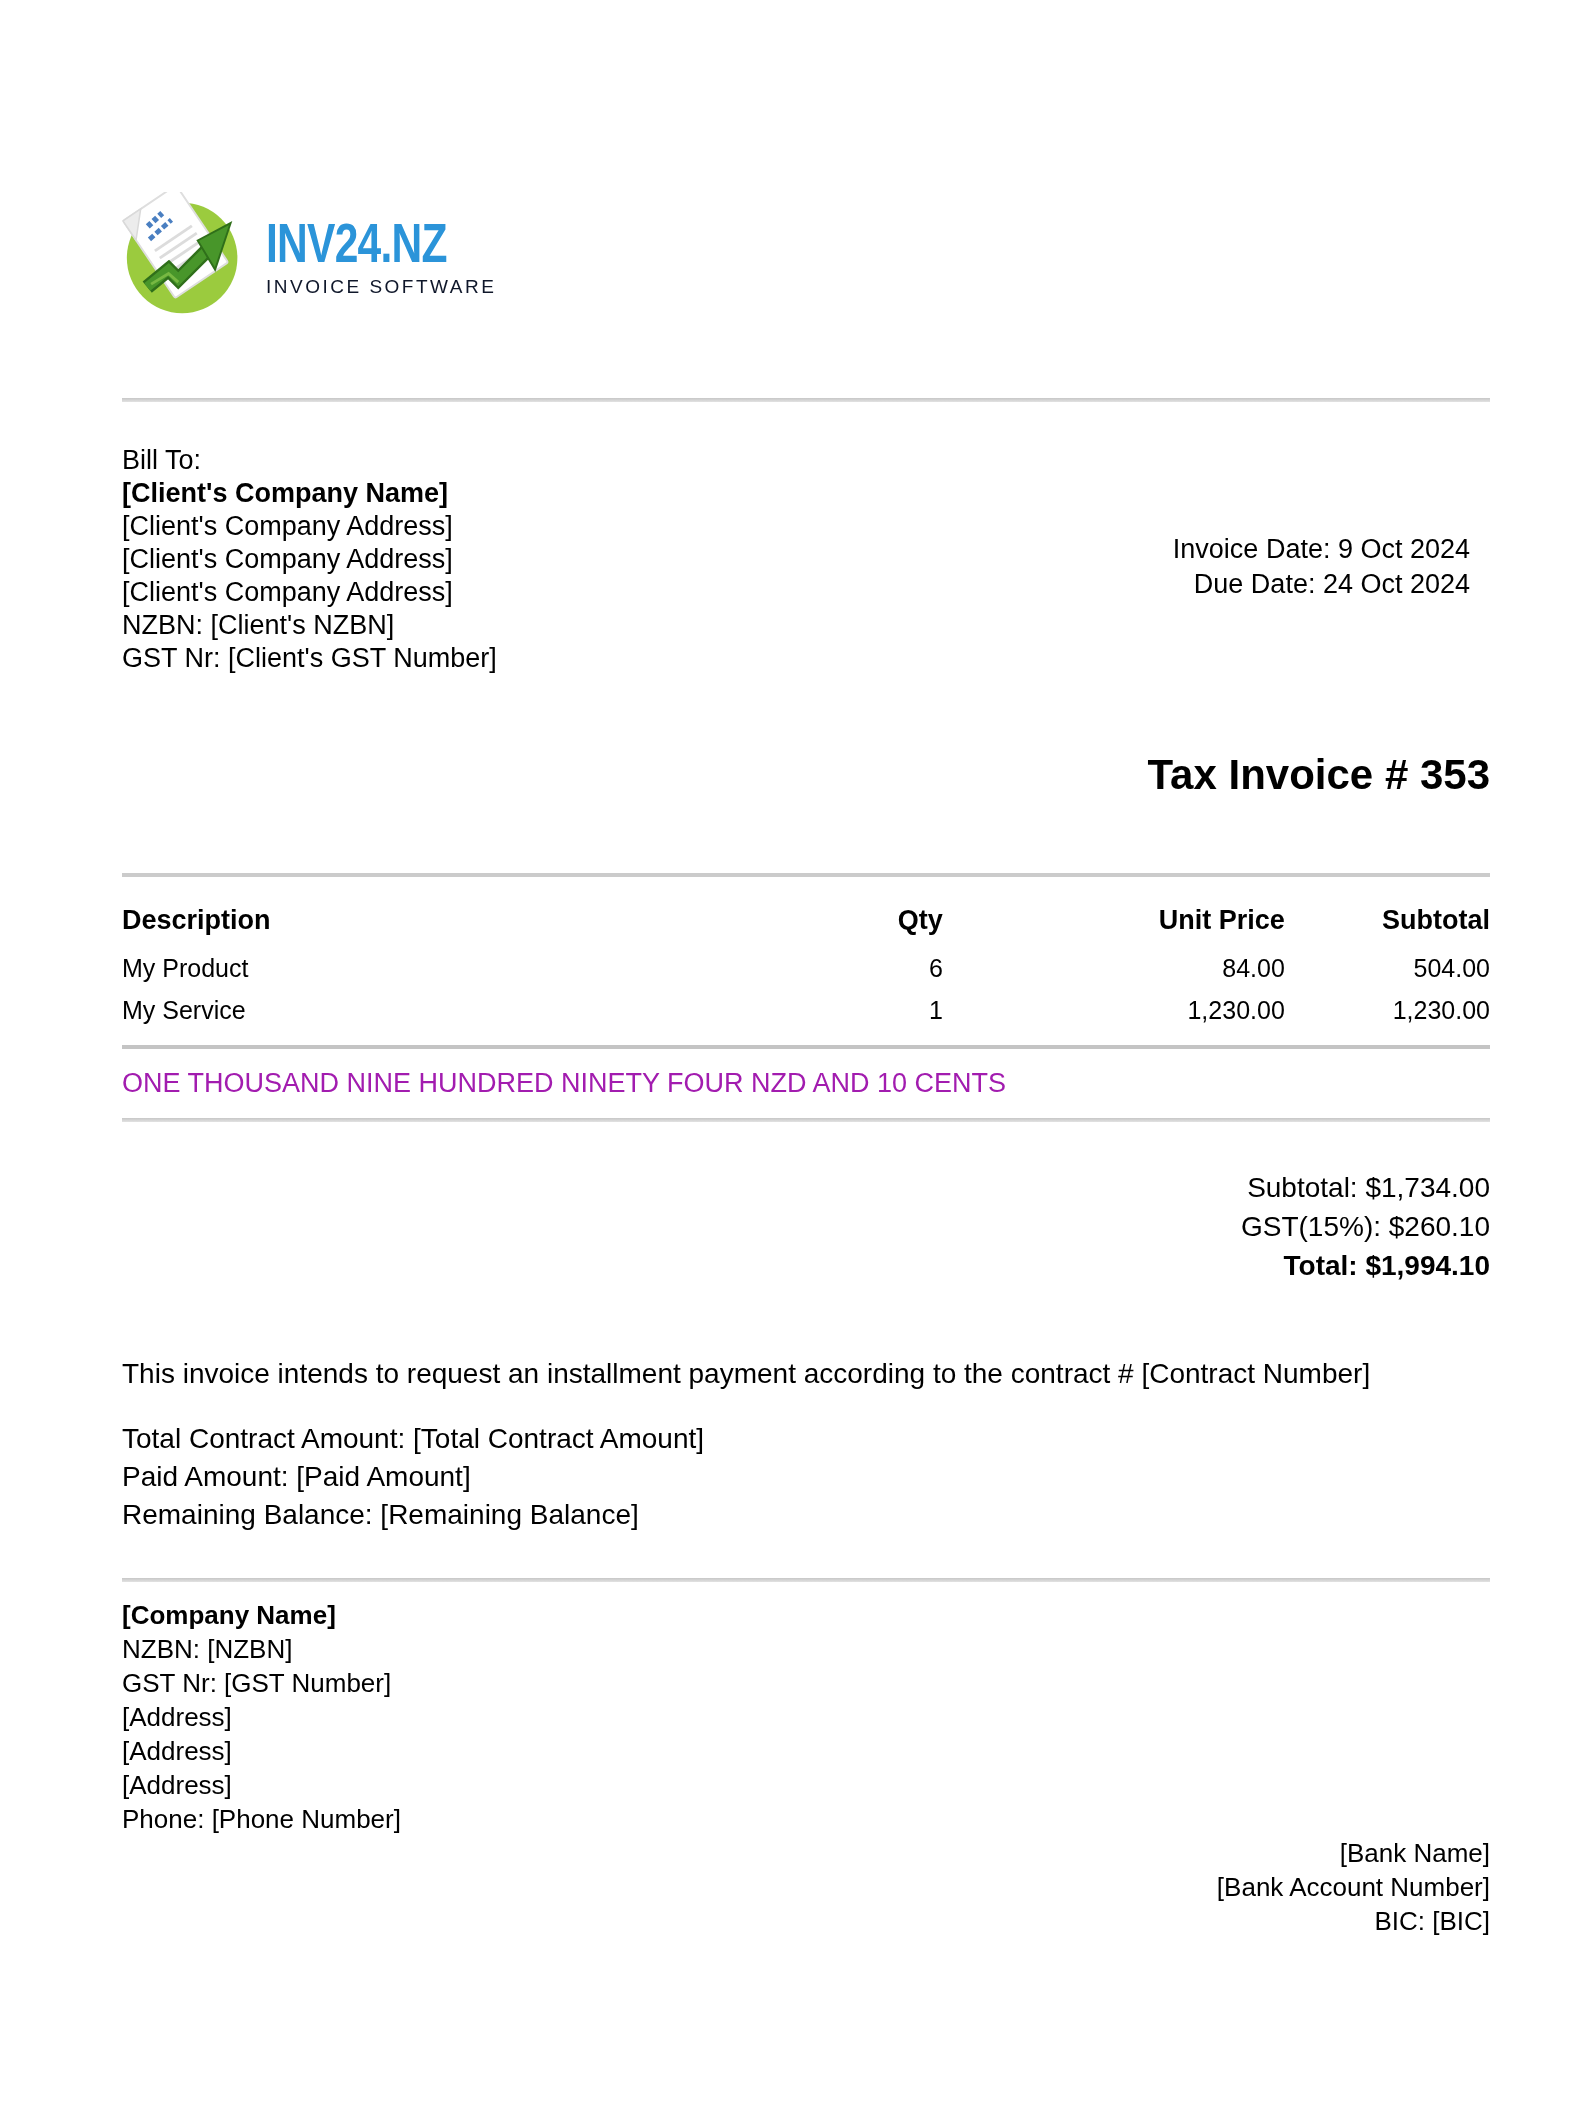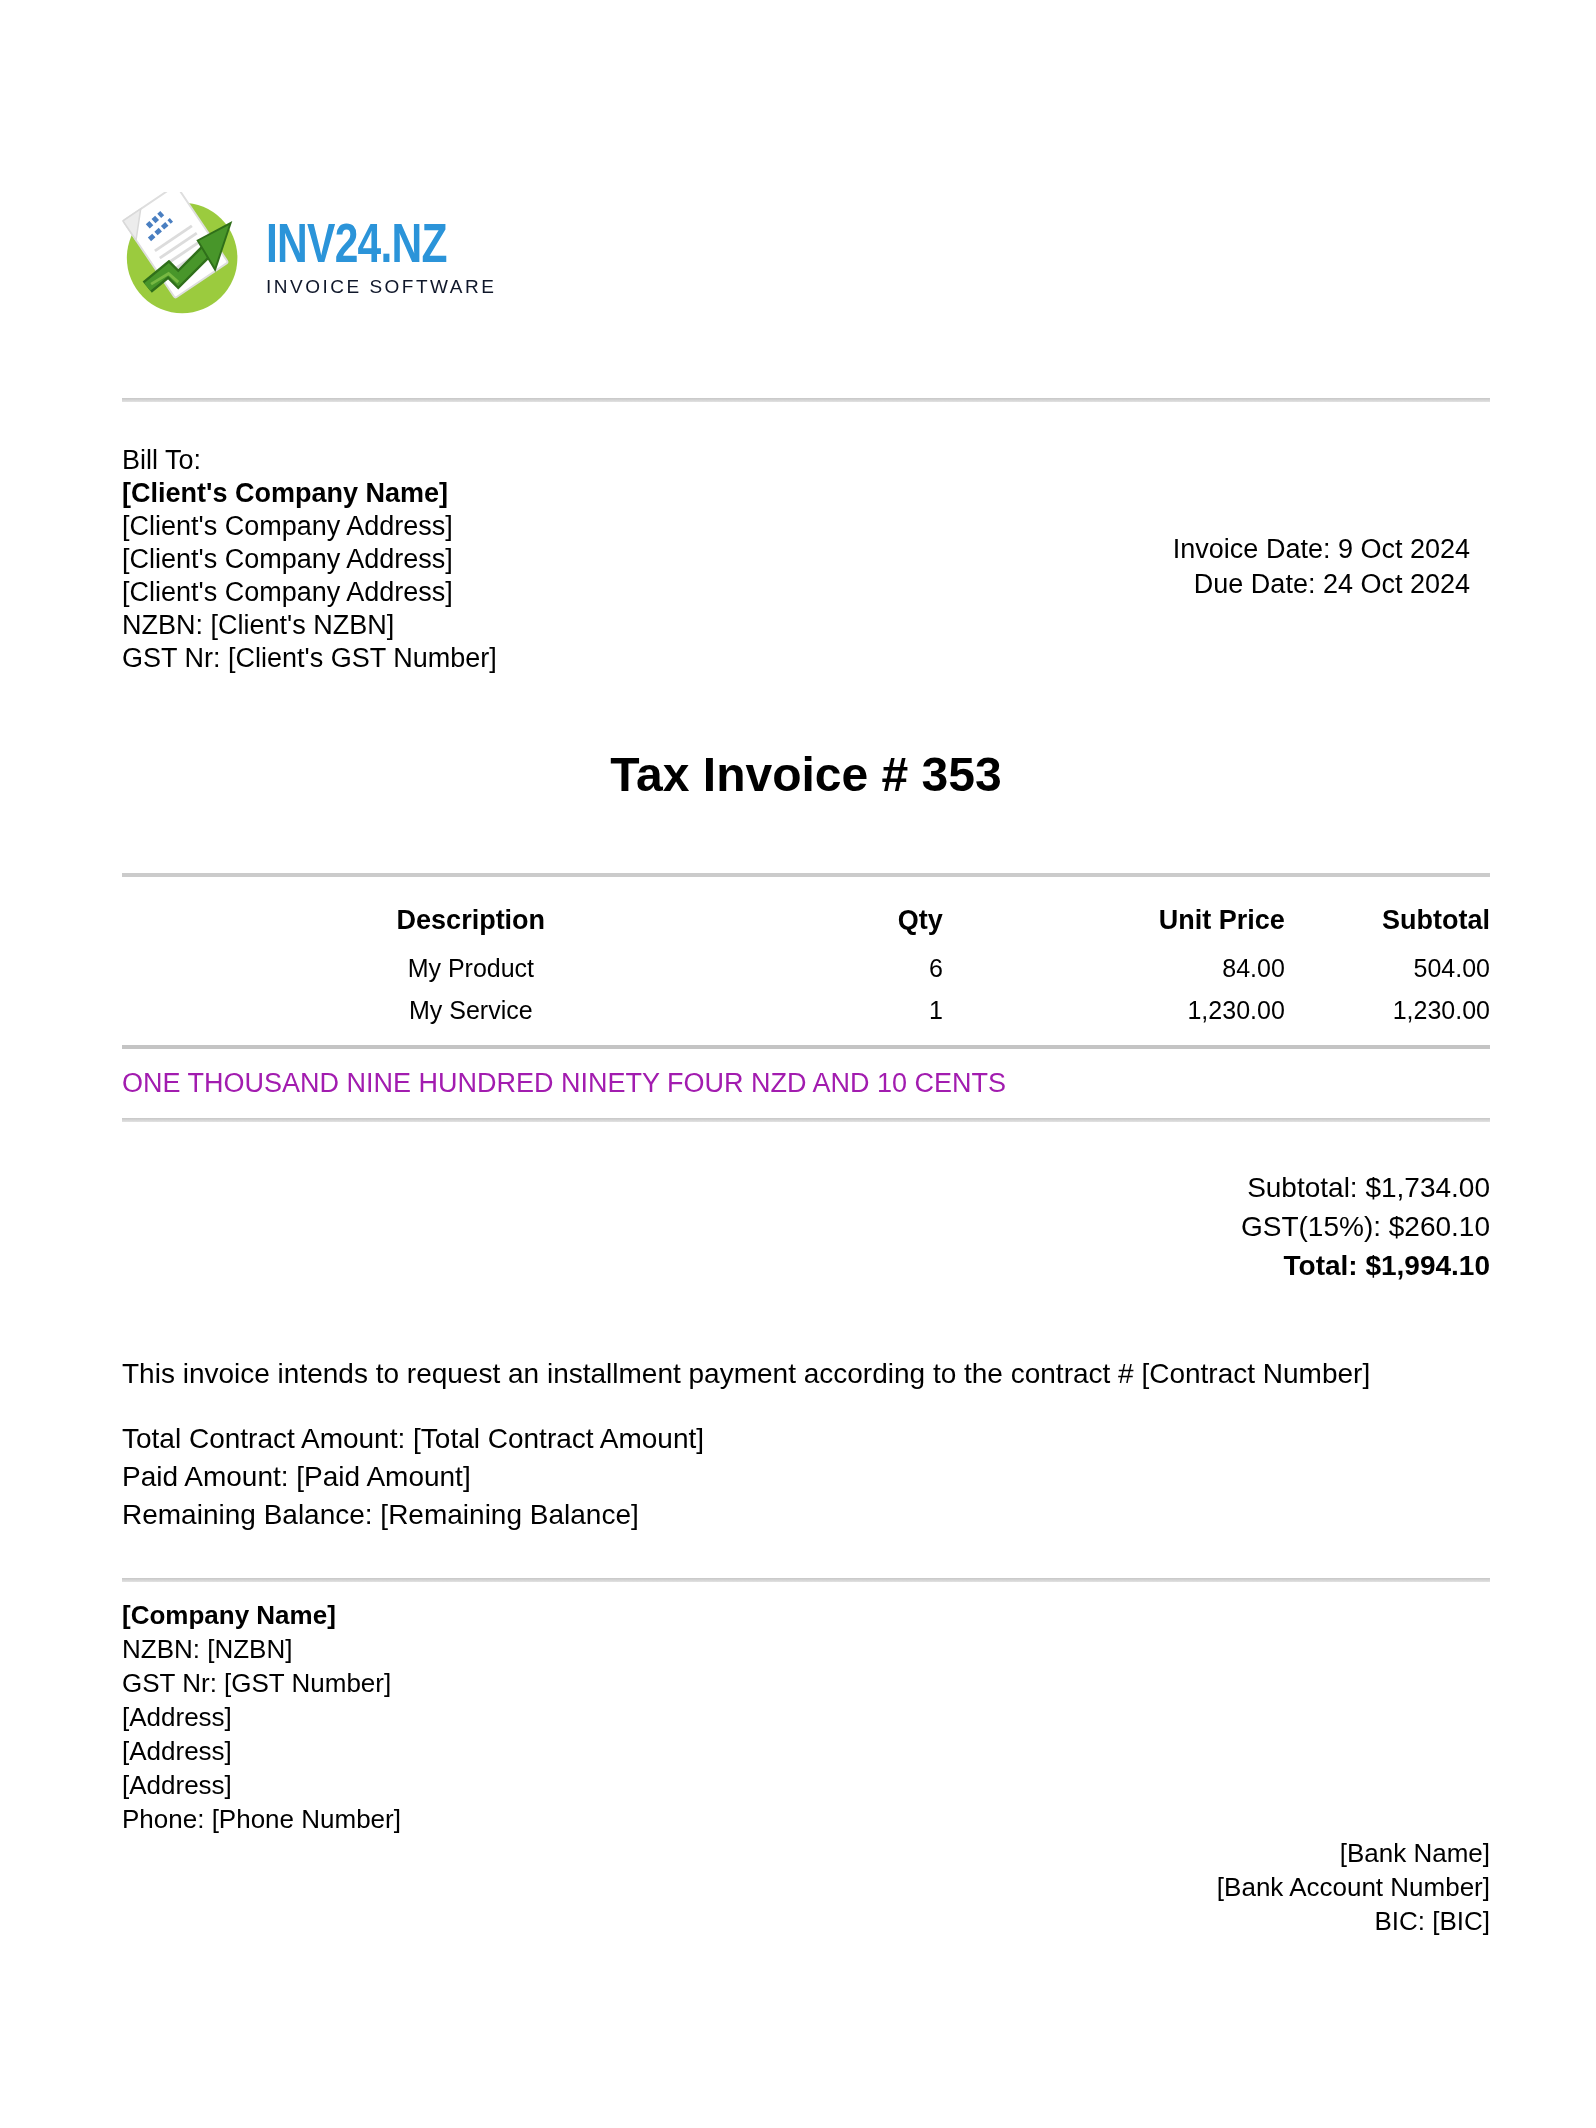--- a/index.html
+++ b/index.html
@@ -39,30 +39,30 @@
   .rule-top     { margin-top: 78px; }
   .rule-words   { margin-top: 18px; }
   .rule-footer  { margin-top: 44px; }
 
   
   .bill-row { display: flex; justify-content: space-between; margin-top: 42px; }
   .bill-to  { font-size: 27px; line-height: 33px; }
   .dates    { margin-top: 88px; text-align: right; font-size: 27px; line-height: 35px; padding-right: 20px; }
 
   
-  .title { margin-top: 76px; text-align: center; font-size: 48px; font-weight: bold; line-height: 48px; }
+  .title { margin-top: 76px; text-align: right; font-size: 42px; font-weight: bold; line-height: 48px; }
 
   
   .items {
     width: 100%; border-collapse: collapse; margin-top: 74px;
     border-top: 4px solid #cbcbcb; border-bottom: 4px solid #c4c4c4;
   }
   .items th { font-size: 27px; font-weight: bold; padding: 28px 0 12px; text-align: right; }
   .items td { font-size: 25px; padding: 6px 0 7px; text-align: right; }
-  .items th.left, .items td.left { text-align: center; }
+  .items th.left, .items td.left { text-align: left; }
   .items tbody tr:last-child td { padding-bottom: 20px; }
   .col-desc  { width: 51%; }
   .col-qty   { width: 9%;  }
   .col-price { width: 25%; }
   .col-sub   { width: 15%; }
 
   
   .words { margin-top: 18px; font-size: 27px; line-height: 33px; color: #a21caf; }
 
   

